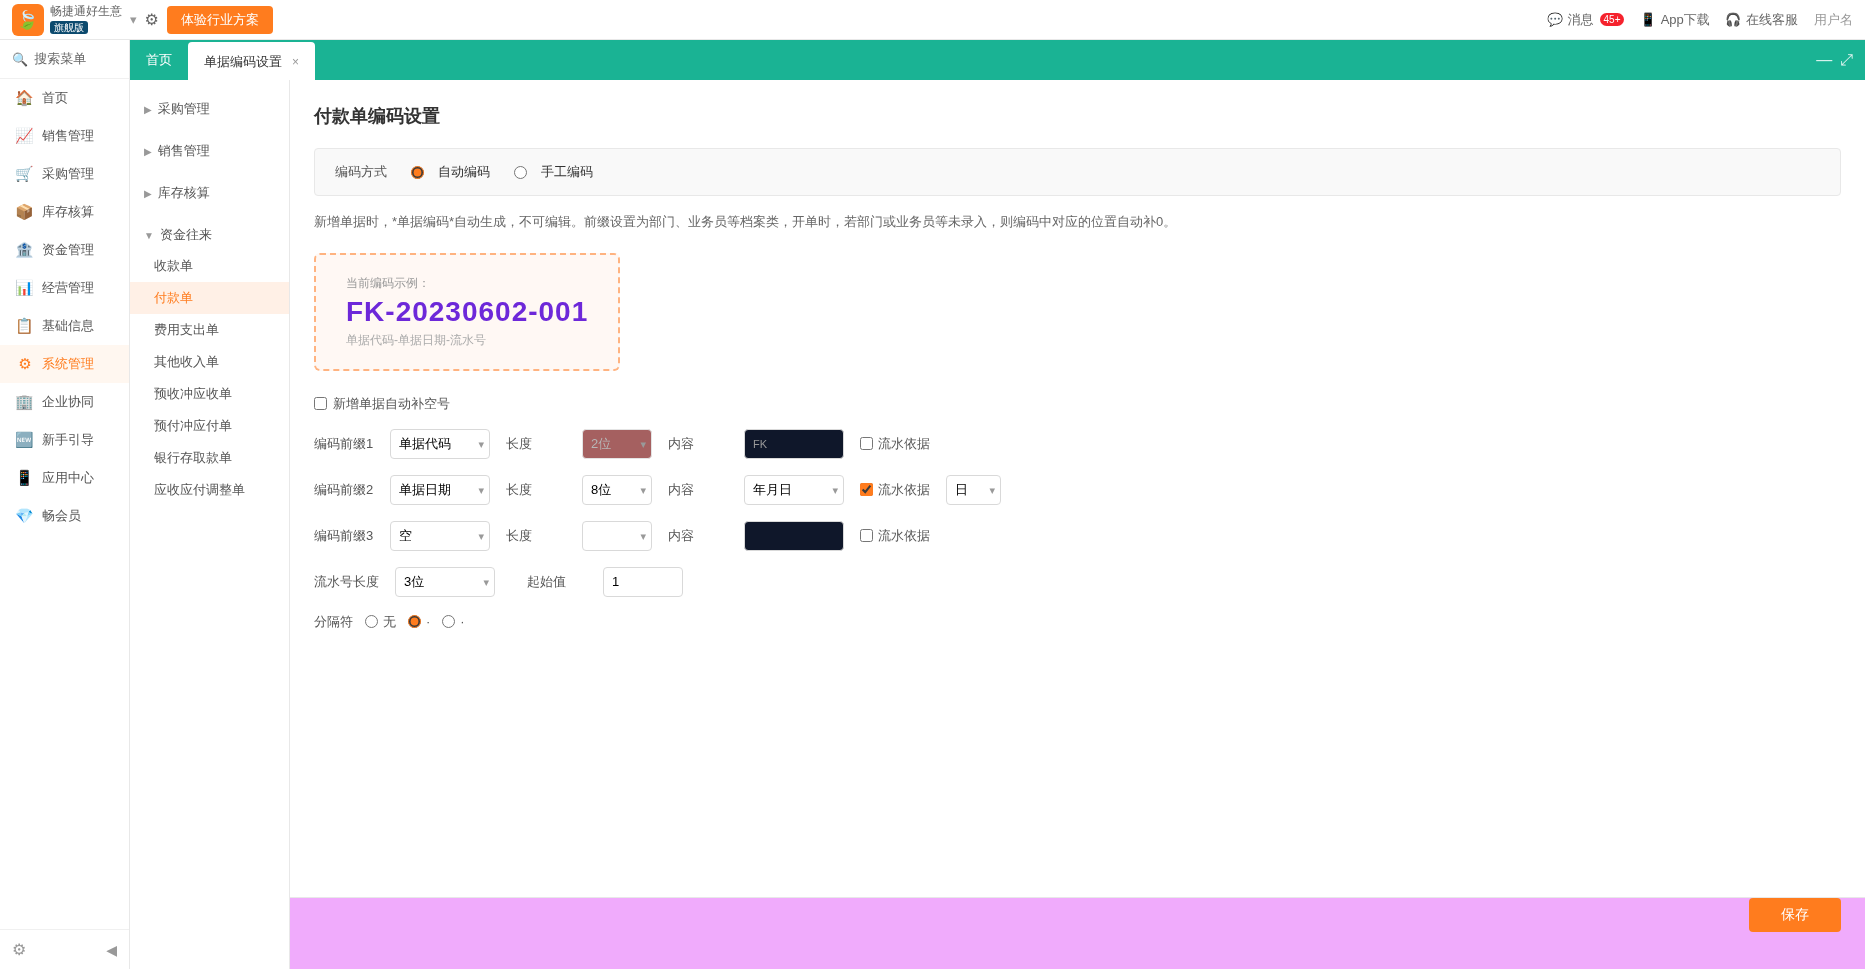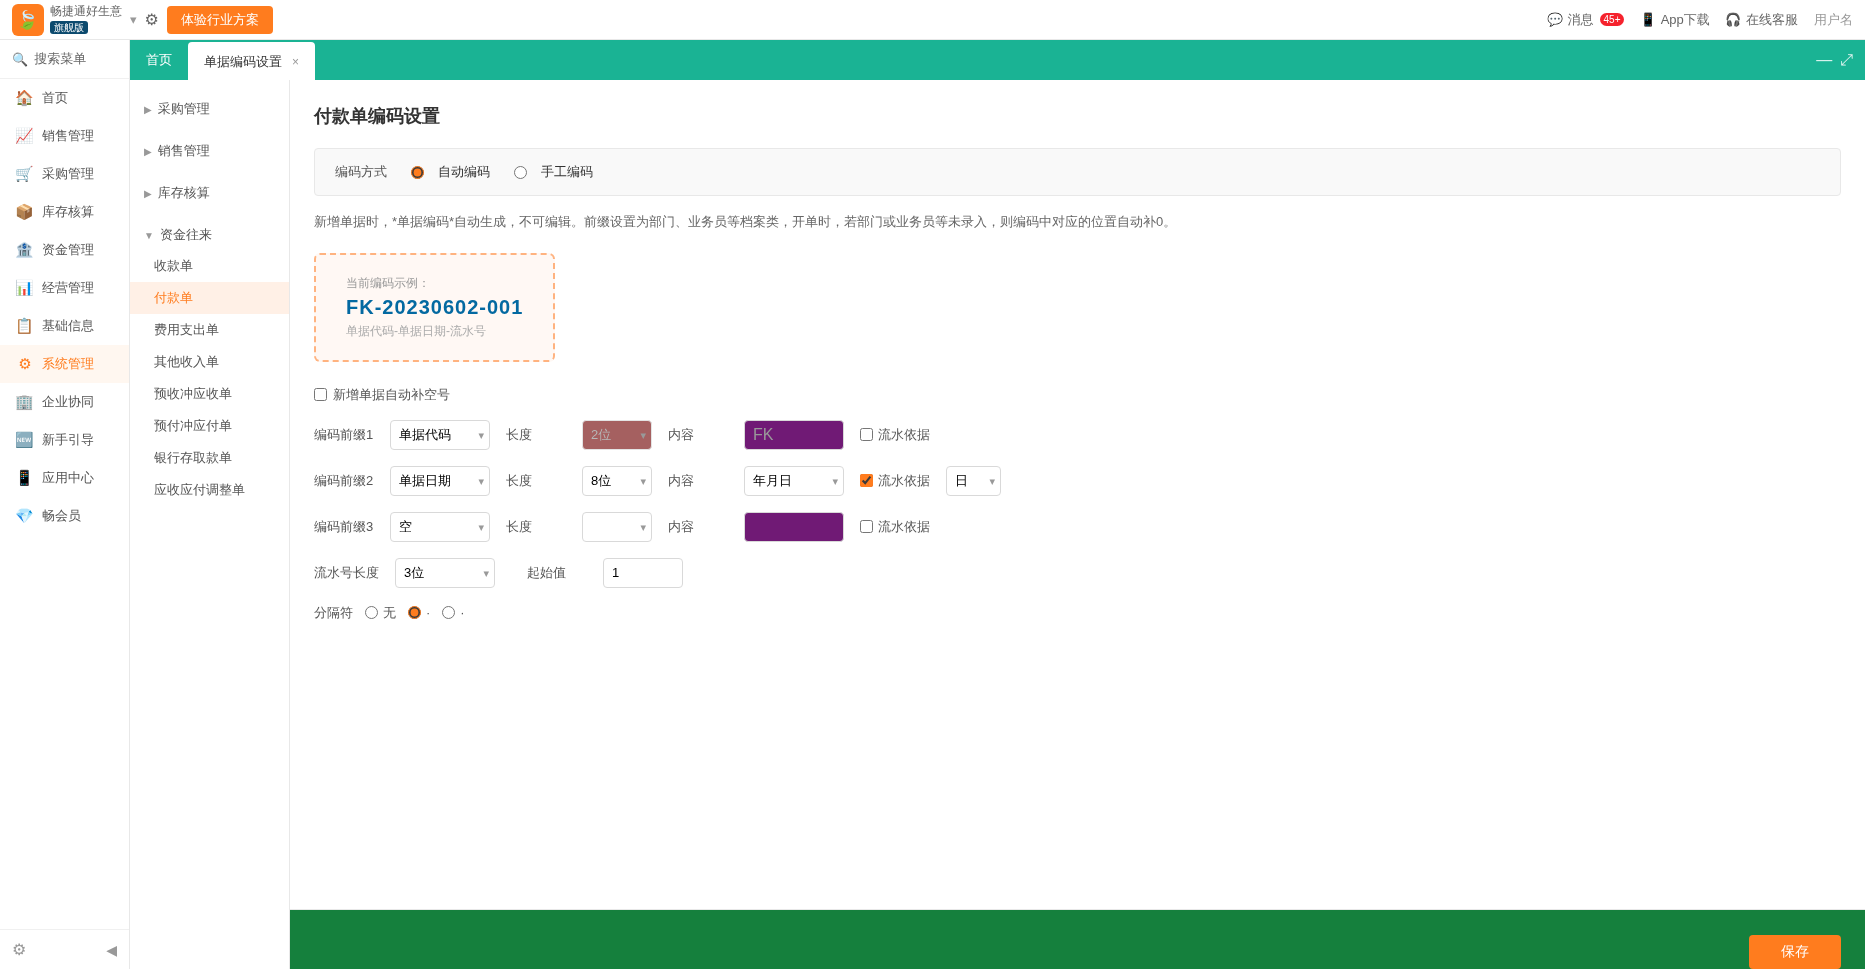--- a/index.html
+++ b/index.html
@@ -56,53 +56,53 @@
     .radio-label { display: flex; align-items: center; gap: 14px; cursor: pointer; font-size: 13px; }
     .radio-label input[type=radio] { accent-color: #ff7c1e; }
     .section-label { font-size: 13px; color: #555; margin-right: 16px; }
 
     
     .info-text { font-size: 13px; color: #666; margin-bottom: 20px; line-height: 1.6; }
 
     
     .preview-box { background: #fff8f4; border: 2px dashed #ffb380; border-radius: 6px; padding: 20px 30px; display: inline-block; margin-bottom: 24px; }
     .preview-label { font-size: 12px; color: #999; margin-bottom: 4px; }
-    .preview-code { font-size: 20px; font-weight: 700; color: #0369a1; letter-spacing: 1px; }
+    .preview-code { font-size: 28px; font-weight: 700; color: #6d28d9; letter-spacing: 1px; }
     .preview-desc { font-size: 12px; color: #aaa; margin-top: 4px; }
 
     
     .checkbox-row { display: flex; align-items: center; gap: 6px; margin-bottom: 16px; font-size: 13px; color: #555; }
     .checkbox-row input[type=checkbox] { accent-color: #ff7c1e; }
 
     
     .form-row { display: flex; align-items: center; gap: 16px; margin-bottom: 16px; }
     .form-label { font-size: 13px; color: #555; min-width: 60px; }
     .form-input { height: 30px; border: 1px solid #d9d9d9; border-radius: 4px; padding: 0 8px; font-size: 13px; background: #fff; min-width: 80px; }
     .form-input:disabled { background: #f5f5f5; color: #999; }
     .inline-checkbox { display: flex; align-items: center; gap: 5px; font-size: 13px; color: #555; }
     .inline-checkbox input[type=checkbox] { accent-color: #ff7c1e; }
 
     
     .separator-row { display: flex; align-items: center; gap: 12px; font-size: 13px; color: #555; }
     .sep-radio { display: flex; align-items: center; gap: 5px; cursor: pointer; }
     .sep-radio input[type=radio] { accent-color: #ff7c1e; }
 
     
-    .bottom-bar { height: 60px; background: #15803d; border-top: 1px solid #e8e8e8; display: flex; align-items: flex-end; justify-content: flex-end; padding: 0 24px; }
+    .bottom-bar { height: 72px; background: #f0abfc; border-top: 1px solid #e8e8e8; display: flex; align-items: flex-start; justify-content: flex-end; padding: 0 24px; }
     .save-btn { background: #ff7c1e; color: white; border: none; padding: 8px 32px; border-radius: 4px; font-size: 14px; cursor: pointer; }
     select { outline: none; }
     .select-wrapper { position: relative; display: inline-flex; align-items: center; }
     .select-wrapper select { appearance: none; padding-right: 20px; height: 30px; border: 1px solid #d9d9d9; border-radius: 4px; padding-left: 8px; font-size: 13px; background: #fff; cursor: pointer; min-width: 100px; }
     .select-wrapper::after { content: '▾'; position: absolute; right: 6px; top: 50%; transform: translateY(-50%); pointer-events: none; color: #999; font-size: 11px; }
 
     .len-select-wrapper { position: relative; display: inline-flex; align-items: center; }
     .len-select-wrapper select { appearance: none; padding-right: 20px; height: 30px; border: 1px solid #d9d9d9; border-radius: 4px; padding-left: 8px; font-size: 13px; background: #fff; cursor: pointer; min-width: 70px; }
     .len-select-wrapper::after { content: '▾'; position: absolute; right: 6px; top: 50%; transform: translateY(-50%); pointer-events: none; color: #999; font-size: 11px; }
 
-    .content-input { height: 30px; border: 1px solid #d9d9d9; border-radius: 4px; padding: 0 8px; font-size: 16px; background: #701a75; min-width: 100px; color: #999; }
+    .content-input { height: 30px; border: 1px solid #d9d9d9; border-radius: 4px; padding: 0 8px; font-size: 11px; background: #0f172a; min-width: 100px; color: #999; }
   </style>
 </head>
 <body>
 
 <div class="topbar">
   <div class="topbar-left">
     <div class="topbar-logo">
       <div class="logo-icon">🍃</div>
       <div class="logo-text">
         <div>畅捷通好生意</div>

